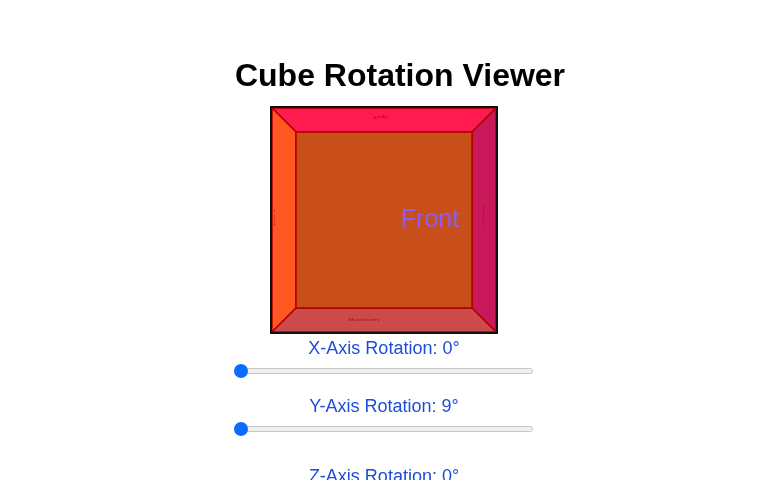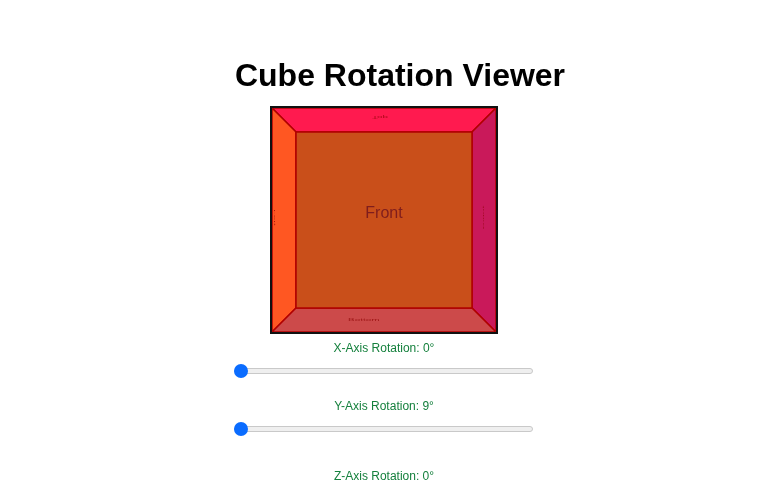--- a/index.html
+++ b/index.html
@@ -41,23 +41,24 @@
     .face {
       position: absolute;
       left: 0;
       top: 0;
       width: 224px;
       height: 224px;
     }
     .face svg { display: block; }
     .face-label {
       position: absolute;
-      font-size: 16px;
-      color: #7f1d1d;
+      font-size: 25px;
+      color: #8b5cf6;
       white-space: nowrap;
+      margin-left: 46px;
     }
     .front-label {
       left: 0;
       width: 224px;
       top: 96px;
       text-align: center;
     }
     .ghost-label {
       position: absolute;
       font-size: 10px;
@@ -72,23 +73,23 @@
       width: 768px;
     }
     .control {
       position: absolute;
       left: 0;
       width: 768px;
       text-align: center;
     }
     .control-label {
       display: block;
-      font-size: 12px;
+      font-size: 18px;
       line-height: 20px;
-      color: #15803d;
+      color: #1d4ed8;
     }
     .slider-track {
       position: absolute;
       left: 234px;
       width: 299px;
       height: 6px;
       border-radius: 3px;
       background: #efefef;
       border: 1px solid #c9c9c9;
       box-sizing: border-box;

